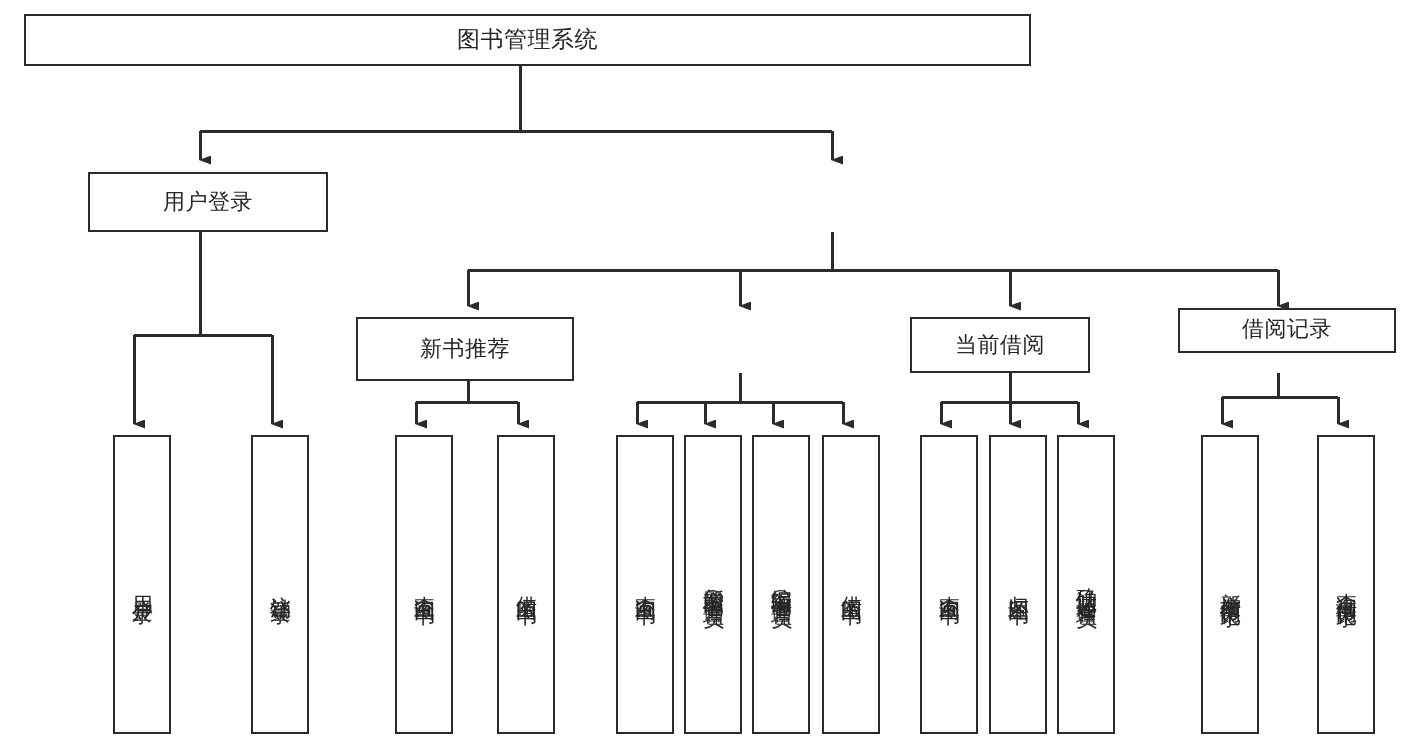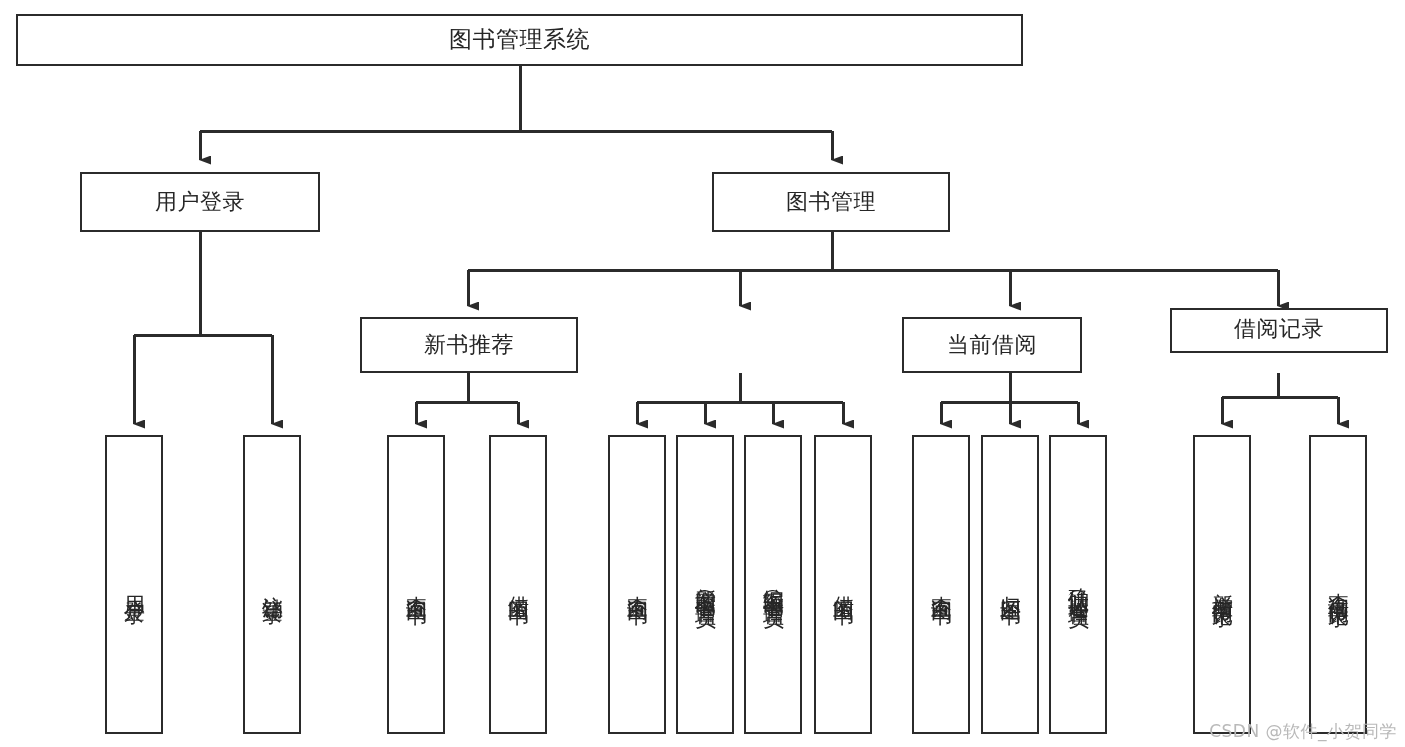--- a/index.html
+++ b/index.html
@@ -26,20 +26,21 @@
   }
   .node-box {
     position: absolute;
     box-sizing: border-box;
     border: 2px solid #2b2b2b;
     background: #ffffff;
     display: flex;
     align-items: center;
     justify-content: center;
     color: #262626;
+    margin-left: 8px;
   }
   .node-label {
     display: block;
     text-align: center;
     line-height: 1.18;
     white-space: pre;
   }
   .horiz .node-label {
     font-size: 22px;
     letter-spacing: 0.5px;
@@ -126,25 +127,22 @@
   </svg>
 
   <div class="node-box horiz" id="title-box" style="left:16px; top:14px; width:1007px; height:52px;">
     <span class="node-label">图书管理系统</span>
   </div>
 
   <div class="node-box horiz" style="left:80px; top:172px; width:240px; height:60px;">
     <span class="node-label">用户登录</span>
   </div>
 
-  <div class="node-box horiz" style="left:712px; top:172px; width:238px; height:60px;">
-    <span class="node-label">图书管理</span>
-  </div>
-
-  <div class="node-box horiz" style="left:360px; top:317px; width:218px; height:56px;">
+
+  <div class="node-box horiz" style="left:348px; top:317px; width:218px; height:64px;">
     <span class="node-label">新书推荐</span>
   </div>
 
 
   <div class="node-box horiz" style="left:902px; top:317px; width:180px; height:56px;">
     <span class="node-label">当前借阅</span>
   </div>
 
   <div class="node-box horiz" style="left:1170px; top:308px; width:218px; height:45px;font-family:Liberation Mono, monospace;">
     <span class="node-label">借阅记录</span>
@@ -195,15 +193,14 @@
   </div>
 
   <div class="node-box vert" style="left:1193px; top:435px; width:58px; height:299px;">
     <span class="node-label">新增借阅记录</span>
   </div>
 
   <div class="node-box vert" style="left:1309px; top:435px; width:58px; height:299px;">
     <span class="node-label">查询借阅记录</span>
   </div>
 
-  <div class="watermark">CSDN @软件_小贺同学</div>
 
 </div>
 
 </body></html>

